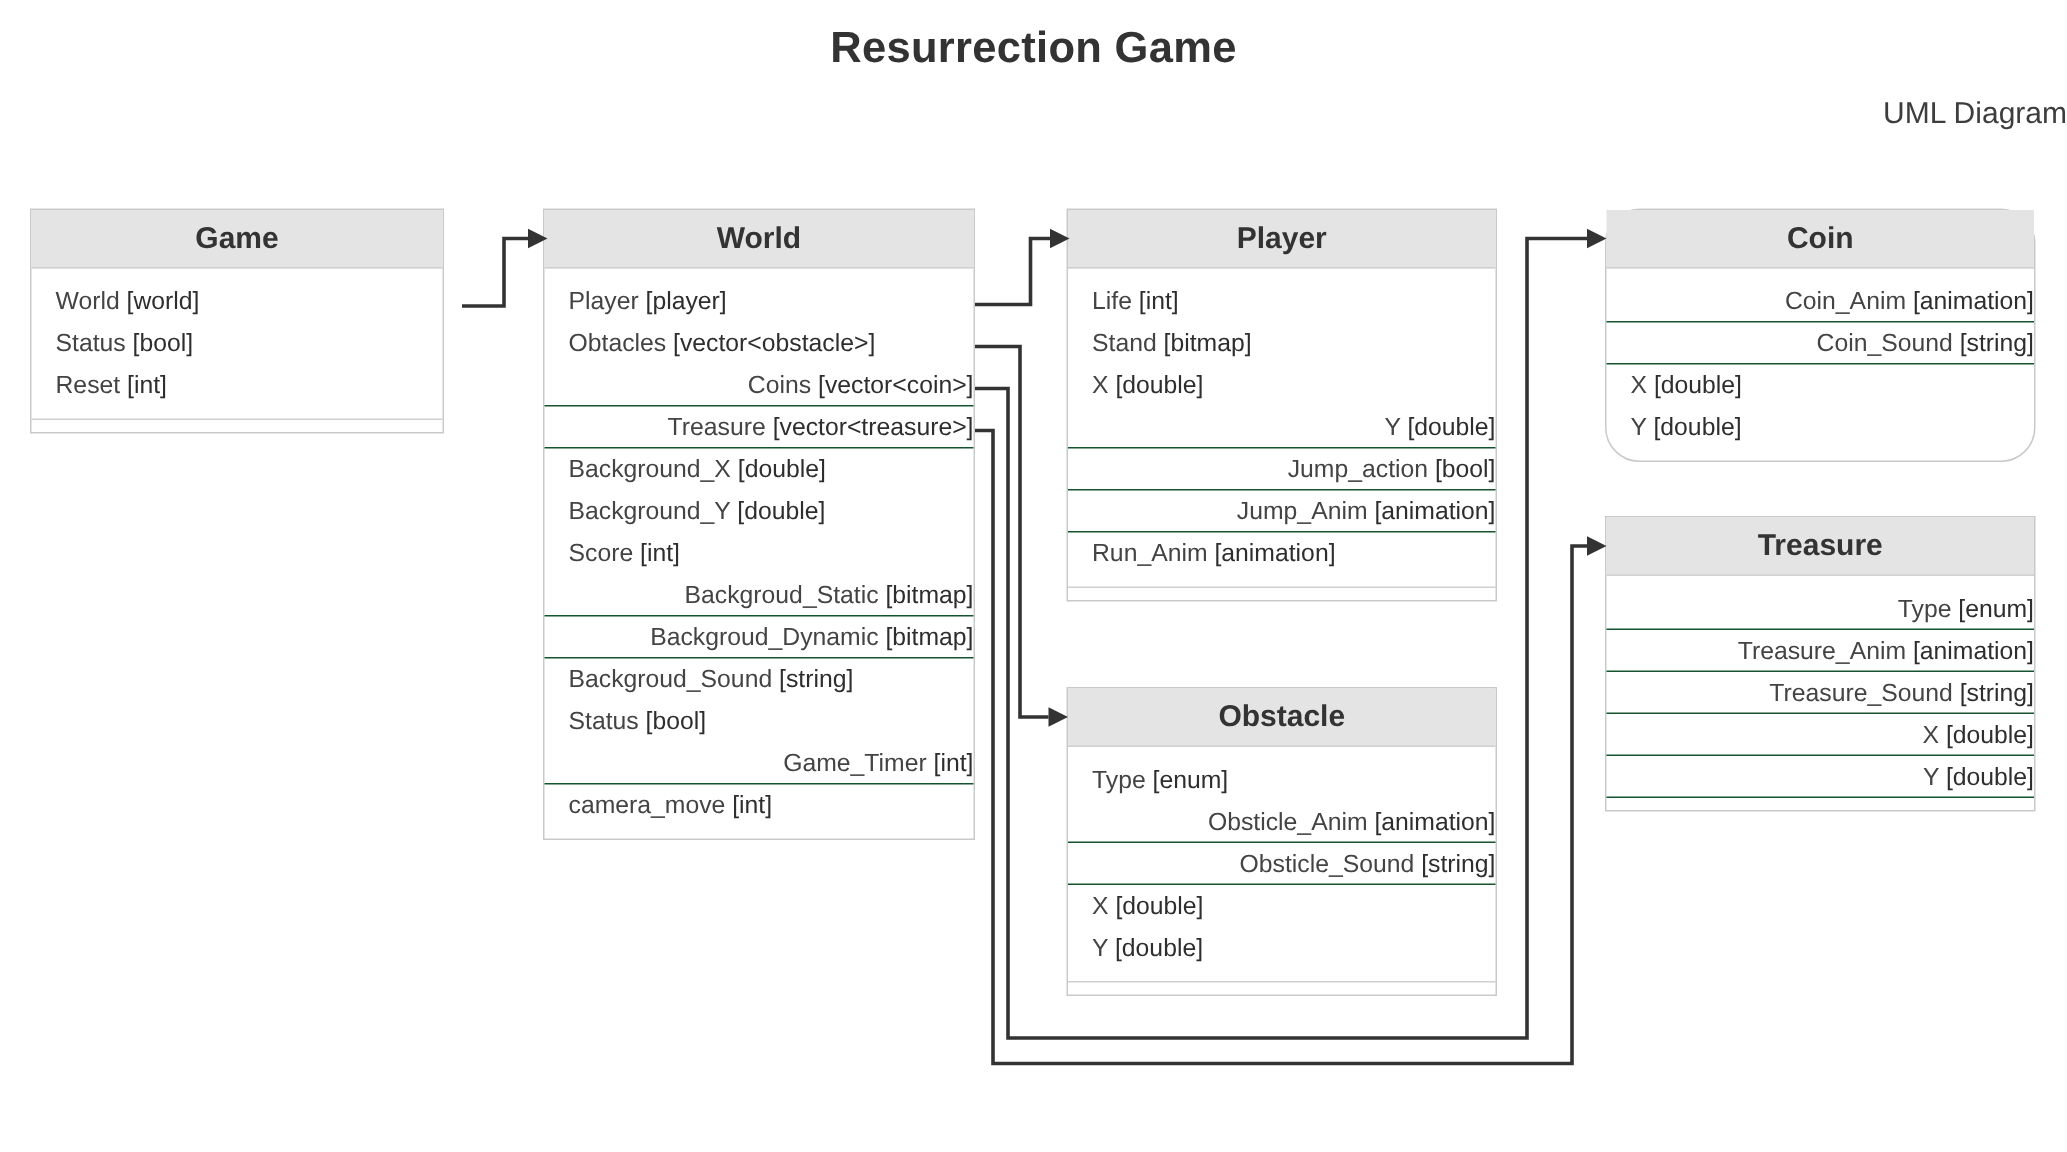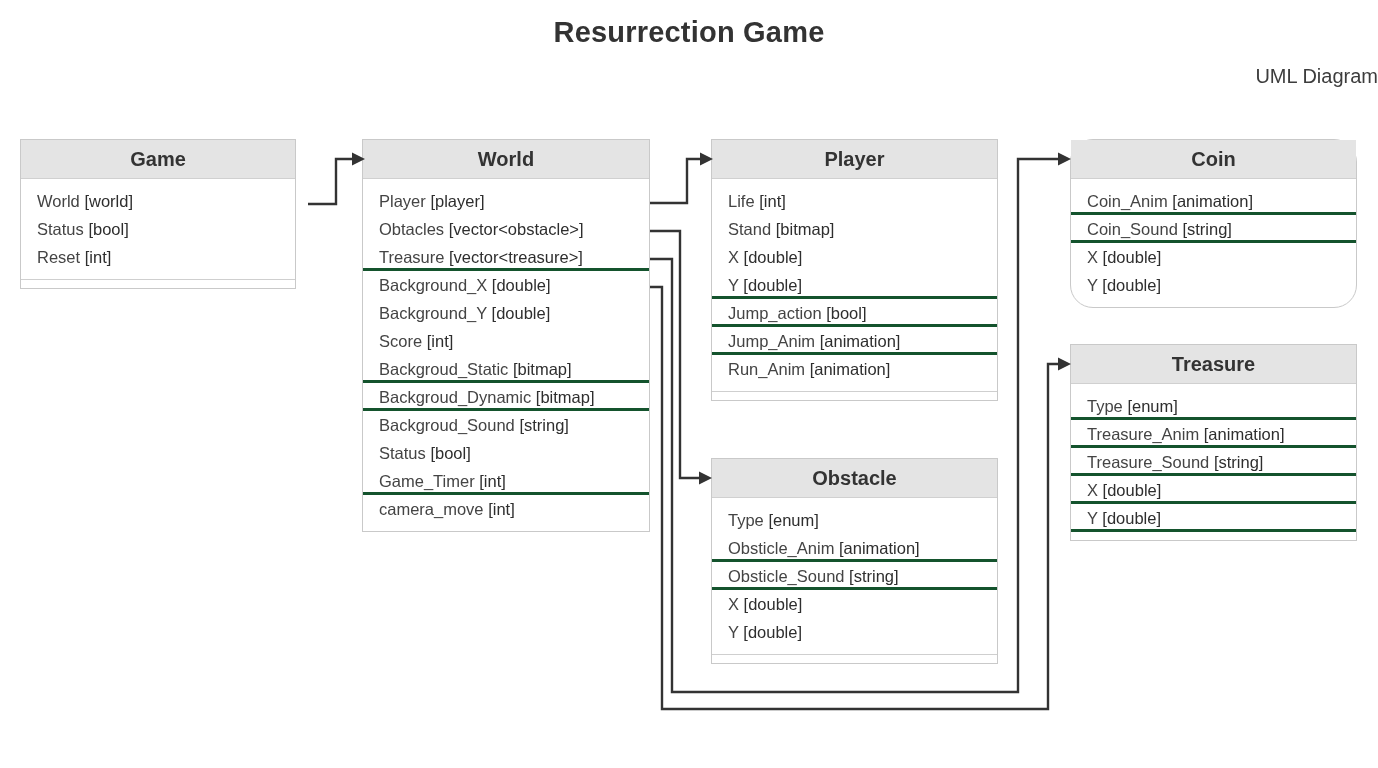--- a/index.html
+++ b/index.html
@@ -67,21 +67,22 @@
     box-sizing: border-box;
     height: 28px;
     line-height: 28px;
     padding-left: 16px;
     font-size: 16.5px;
     color: #444444;
     white-space: nowrap;
     border-bottom: 1px solid transparent;
   }
   .uml-row.sep {
-    border-bottom: 3px solid #14532d;
+    border-bottom: 1px solid #14532d;
+    text-align: right;
   }
   .uml-row .attr-type {
     font-weight: normal;
     color: #2e2e2e;
   }
   .uml-row .attr-name {
     font-weight: normal;
   }
   .tail-sep {
     height: 1px;
@@ -122,20 +123,21 @@
           <div class="uml-row"><span class="attr-name">Status</span> <span class="attr-type">[bool]</span></div>
           <div class="uml-row"><span class="attr-name">Reset</span> <span class="attr-type">[int]</span></div>
           <div class="tail-sep"></div>
         </div>
       </div>
       <div class="uml-class" style="left: 362px; top: 139px; width: 288px;">
         <div class="uml-header">World</div>
         <div class="uml-rows">
           <div class="uml-row"><span class="attr-name">Player</span> <span class="attr-type">[player]</span></div>
           <div class="uml-row"><span class="attr-name">Obtacles</span> <span class="attr-type">[vector&lt;obstacle&gt;]</span></div>
+          <div class="uml-row sep"><span class="attr-name">Coins</span> <span class="attr-type">[vector&lt;coin&gt;]</span></div>
           <div class="uml-row sep"><span class="attr-name">Treasure</span> <span class="attr-type">[vector&lt;treasure&gt;]</span></div>
           <div class="uml-row"><span class="attr-name">Background_X</span> <span class="attr-type">[double]</span></div>
           <div class="uml-row"><span class="attr-name">Background_Y</span> <span class="attr-type">[double]</span></div>
           <div class="uml-row"><span class="attr-name">Score</span> <span class="attr-type">[int]</span></div>
           <div class="uml-row sep"><span class="attr-name">Backgroud_Static</span> <span class="attr-type">[bitmap]</span></div>
           <div class="uml-row sep"><span class="attr-name">Backgroud_Dynamic</span> <span class="attr-type">[bitmap]</span></div>
           <div class="uml-row"><span class="attr-name">Backgroud_Sound</span> <span class="attr-type">[string]</span></div>
           <div class="uml-row"><span class="attr-name">Status</span> <span class="attr-type">[bool]</span></div>
           <div class="uml-row sep"><span class="attr-name">Game_Timer</span> <span class="attr-type">[int]</span></div>
           <div class="uml-row"><span class="attr-name">camera_move</span> <span class="attr-type">[int]</span></div>

